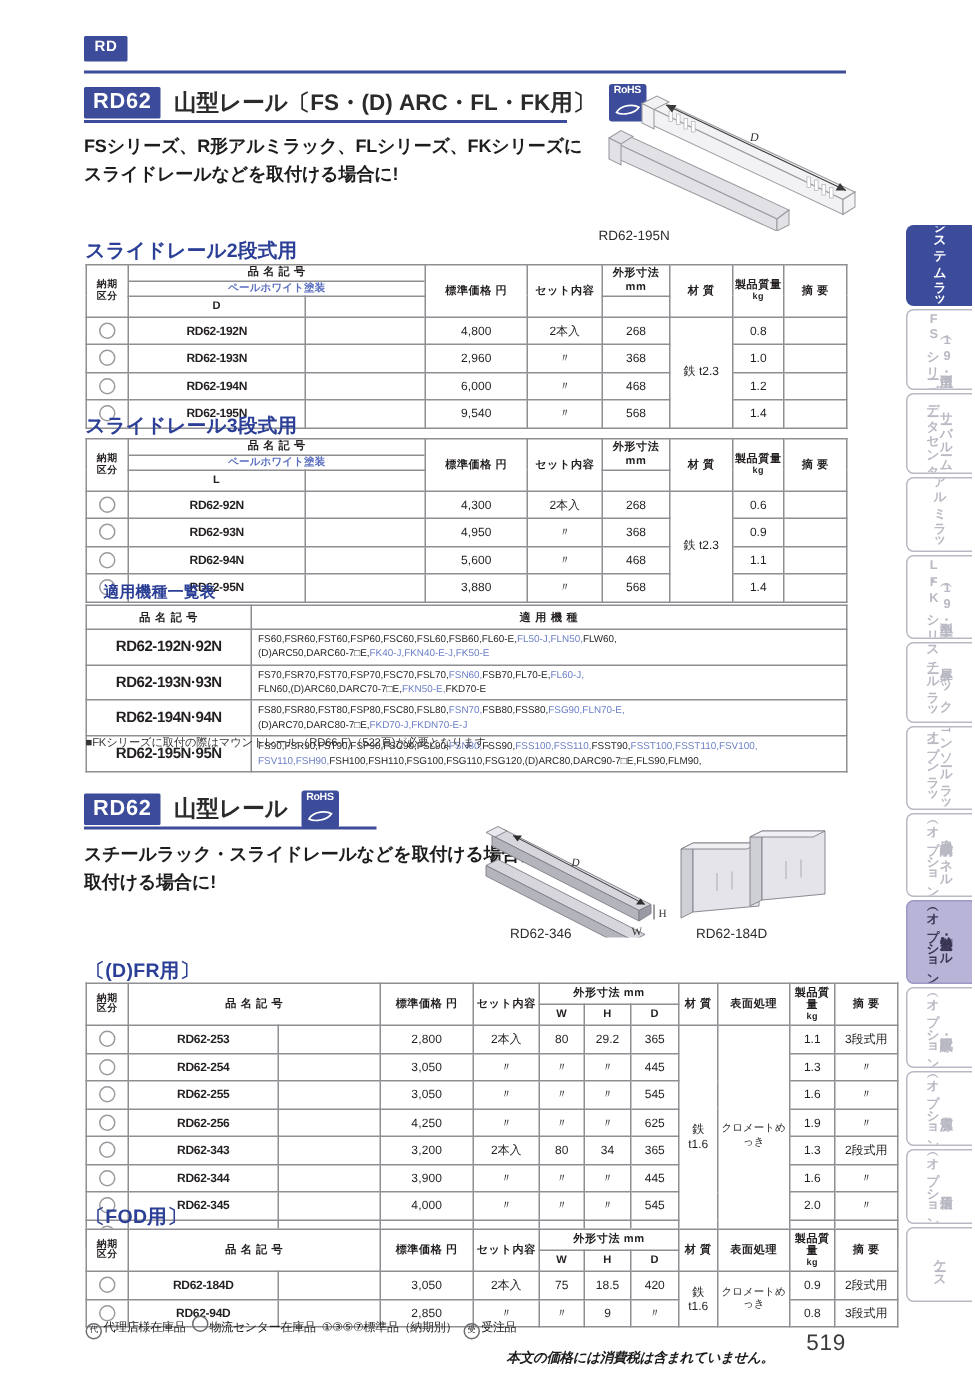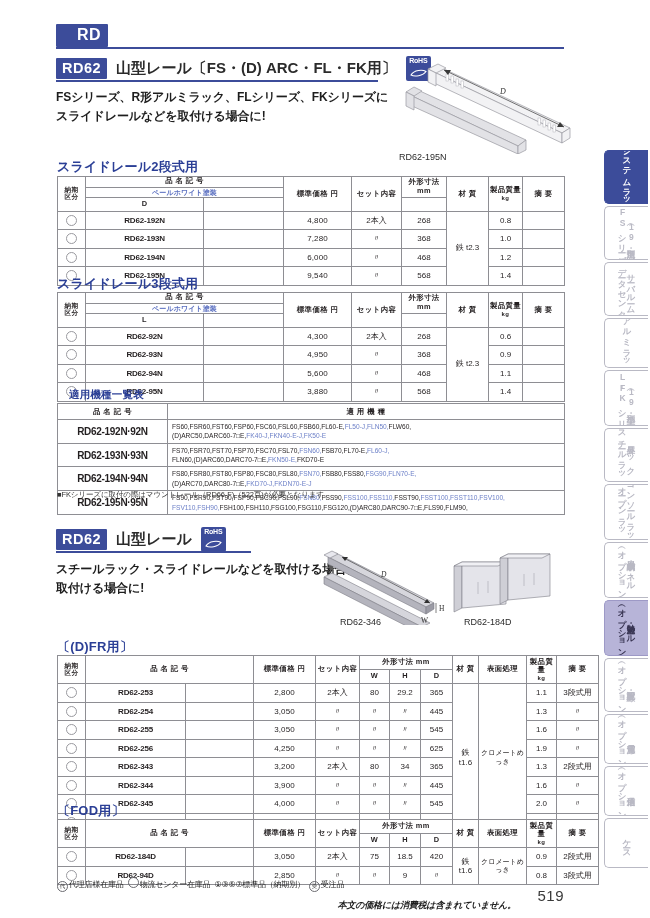--- a/index.html
+++ b/index.html
@@ -35,22 +35,22 @@
     display: flex;
     align-items: center;
     gap: 9px;
   }
   .code-badge {
     background: #3c4c9a;
     color: #fff;
     font-weight: bold;
     letter-spacing: 0.5px;
     line-height: 1;
-    padding: 3px 7px 4px 21px;
-    font-size: 16px;
+    padding: 3px 7px 4px 7px;
+    font-size: 10px;
     border-radius: 1px;
   }
   .chapter .ttl {
     font-size: 15.5px;
     font-weight: 700;
     color: #2b2b2b;
     letter-spacing: 0.2px;
   }
   .chapter-rule {
     position: absolute;
@@ -411,21 +411,21 @@
           <td class="num">2本入</td>
           <td class="num">268</td>
           <td rowspan="4" class="num">鉄 t2.3</td>
           <td class="num">0.8</td>
           <td></td>
         </tr>
         <tr>
           <td><span class="mark"></span></td>
           <td class="model">RD62-193N</td>
           <td></td>
-          <td class="price">7,280</td>
+          <td class="price">2,960</td>
           <td class="ditto">〃</td>
           <td class="num">368</td>
           <td class="num">1.0</td>
           <td></td>
         </tr>
         <tr>
           <td><span class="mark"></span></td>
           <td class="model">RD62-194N</td>
           <td></td>
           <td class="price">6,000</td>

